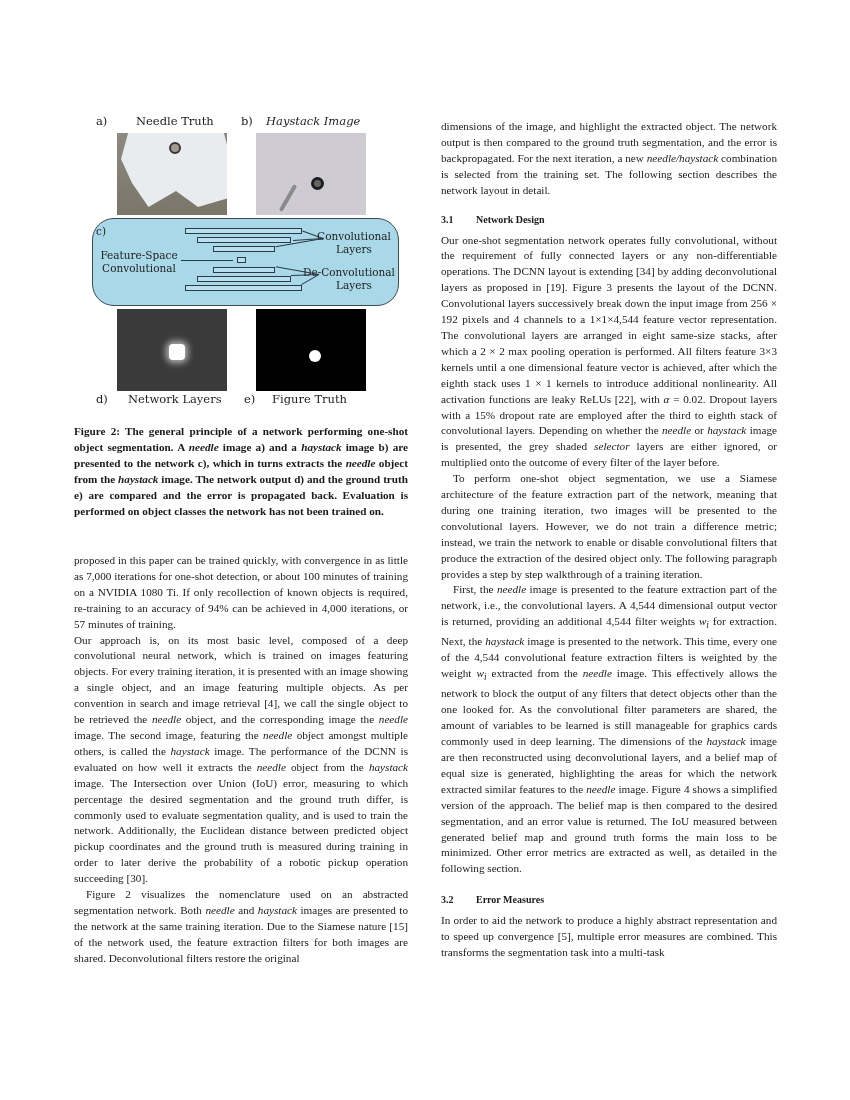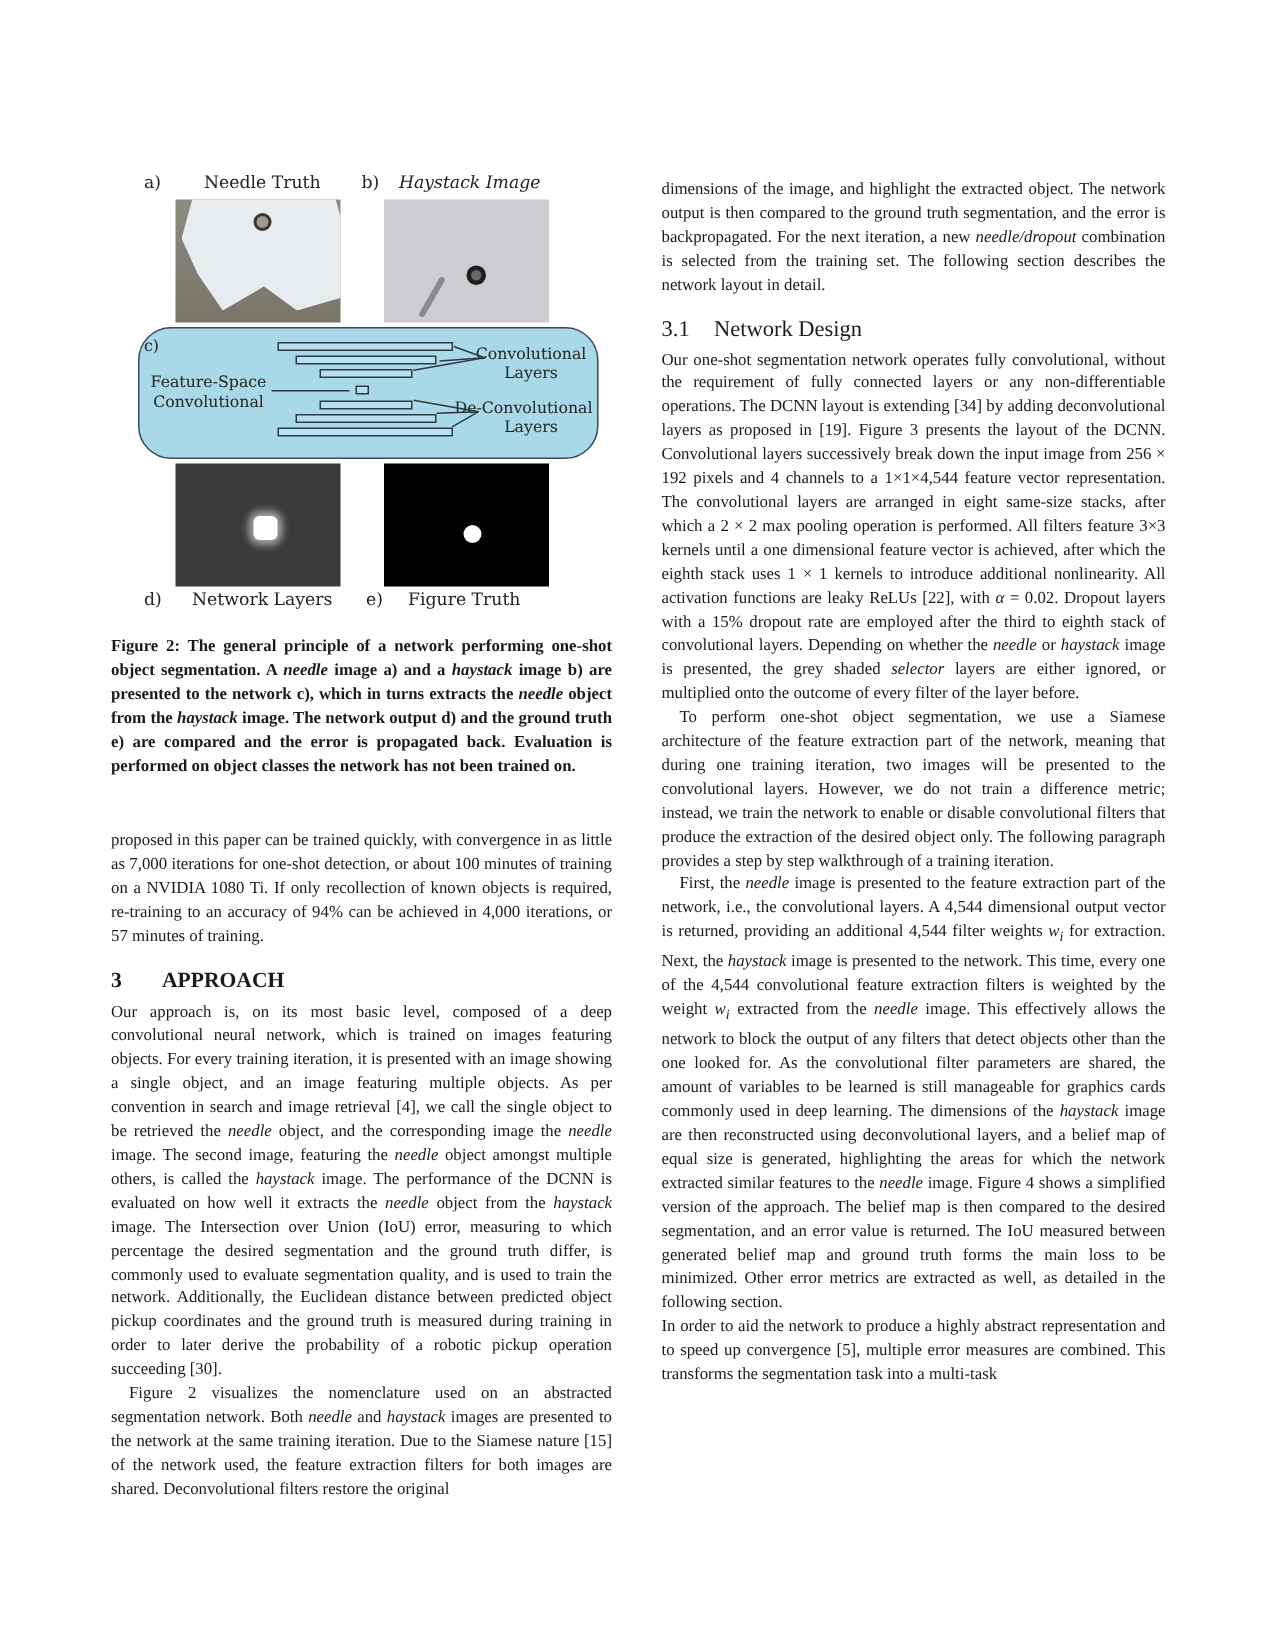--- a/index.html
+++ b/index.html
@@ -8,21 +8,21 @@
   .col { position: absolute; font-size: 11.2px; line-height: 15.9px; text-align: justify; }
   .col-left { left: 74px; width: 334px; }
   .col-right { left: 441px; width: 336px; }
   p { margin: 0; }
   .indent { text-indent: 12px; }
   em { font-style: italic; }
   .caption { position: absolute; left: 74px; top: 424px; width: 334px;
              font-size: 11.2px; line-height: 15.9px; font-weight: bold; text-align: justify; }
   .sec { font-weight: bold; font-size: 14.4px; line-height: 18px; margin: 0; }
   .sec .num { display: inline-block; width: 34px; }
-  .subsec { font-weight: normal; font-size: 15px; line-height: 18px; margin: 0; }
+  .subsec { font-weight: bold; font-size: 10px; line-height: 18px; margin: 0; }
   .subsec .num { display: inline-block; width: 35px; }
 
   
   .fig-label { position: absolute; font-family: "DejaVu Serif", serif; font-size: 11.5px; color: #222; }
   .photo { position: absolute; }
   .needle-photo { left: 117px; top: 133px; width: 110px; height: 82px;
     background: linear-gradient(180deg, #8d8a80 0%, #7a7568 100%); overflow: hidden; }
   .needle-photo .plate { position: absolute; left: 4px; top: -6px; width: 110px; height: 80px; background: #e9ecef;
     clip-path: polygon(8% 0, 92% 0, 100% 40%, 100% 88%, 70% 100%, 50% 80%, 25% 100%, 10% 70%, 0 40%); }
   .needle-photo .ring { position: absolute; left: 52px; top: 9px; width: 8px; height: 8px; border-radius: 50%;
@@ -97,25 +97,25 @@
   <span class="fig-label" style="left:96px;top:392px;">d)</span>
   <span class="fig-label" style="left:128px;top:392px;">Network Layers</span>
   <span class="fig-label" style="left:244px;top:392px;">e)</span>
   <span class="fig-label" style="left:272px;top:392px;">Figure Truth</span>
 </div>
 
 <div class="caption"><span>Figure 2: The general principle of a network performing one-shot object segmentation. A </span><em>needle</em><span> image a) and a </span><em>haystack</em><span> image b) are presented to the network c), which in turns extracts the </span><em>needle</em><span> object from the </span><em>haystack</em><span> image. The network output d) and the ground truth e) are compared and the error is propagated back. Evaluation is performed on object classes the network has not been trained on.</span></div>
 
 <div class="col col-left" style="top:553px;">
   <p>proposed in this paper can be trained quickly, with convergence in as little as 7,000 iterations for one-shot detection, or about 100 minutes of training on a NVIDIA 1080 Ti. If only recollection of known objects is required, re-training to an accuracy of 94% can be achieved in 4,000 iterations, or 57 minutes of training.</p>
-  <h2 class="sec" style="margin-top:12px;margin-bottom:5px;"><span class="num">3</span><span>APPROACH</span></h2>
   <p><span>Our approach is, on its most basic level, composed of a deep convolutional neural network, which is trained on images featuring objects. For every training iteration, it is presented with an image showing a single object, and an image featuring multiple objects. As per convention in search and image retrieval [4], we call the single object to be retrieved the </span><em>needle</em><span> object, and the corresponding image the </span><em>needle</em><span> image. The second image, featuring the </span><em>needle</em><span> object amongst multiple others, is called the </span><em>haystack</em><span> image. The performance of the DCNN is evaluated on how well it extracts the </span><em>needle</em><span> object from the </span><em>haystack</em><span> image. The Intersection over Union (IoU) error, measuring to which percentage the desired segmentation and the ground truth differ, is commonly used to evaluate segmentation quality, and is used to train the network. Additionally, the Euclidean distance between predicted object pickup coordinates and the ground truth is measured during training in order to later derive the probability of a robotic pickup operation succeeding [30].</span></p>
   <p class="indent"><span>Figure 2 visualizes the nomenclature used on an abstracted segmentation network. Both </span><em>needle</em><span> and </span><em>haystack</em><span> images are presented to the network at the same training iteration. Due to the Siamese nature [15] of the network used, the feature extraction filters for both images are shared. Deconvolutional filters restore the original</span></p>
 </div>
 
 <div class="col col-right" style="top:119px;">
-  <p><span>dimensions of the image, and highlight the extracted object. The network output is then compared to the ground truth segmentation, and the error is backpropagated. For the next iteration, a new </span><em>needle/dropout</em><span> combination is selected from the training set. The following section describes the network layout in detail.</span></p>
+  <p><span>dimensions of the image, and highlight the extracted object. The network output is then compared to the ground truth segmentation, and the error is backpropagated. For the next iteration, a new </span><em>needle/haystack</em><span> combination is selected from the training set. The following section describes the network layout in detail.</span></p>
   <h3 class="subsec" style="margin-top:12px;margin-bottom:4px;"><span class="num">3.1</span><span>Network Design</span></h3>
   <p><span>Our one-shot segmentation network operates fully convolutional, without the requirement of fully connected layers or any non-differentiable operations. The DCNN layout is extending [34] by adding deconvolutional layers as proposed in [19]. Figure 3 presents the layout of the DCNN. Convolutional layers successively break down the input image from 256 × 192 pixels and 4 channels to a 1×1×4,544 feature vector representation. The convolutional layers are arranged in eight same-size stacks, after which a 2 × 2 max pooling operation is performed. All filters feature 3×3 kernels until a one dimensional feature vector is achieved, after which the eighth stack uses 1 × 1 kernels to introduce additional nonlinearity. All activation functions are leaky ReLUs [22], with </span><em>α</em><span> = 0.02. Dropout layers with a 15% dropout rate are employed after the third to eighth stack of convolutional layers. Depending on whether the </span><em>needle</em><span> or </span><em>haystack</em><span> image is presented, the grey shaded </span><em>selector</em><span> layers are either ignored, or multiplied onto the outcome of every filter of the layer before.</span></p>
   <p class="indent">To perform one-shot object segmentation, we use a Siamese architecture of the feature extraction part of the network, meaning that during one training iteration, two images will be presented to the convolutional layers. However, we do not train a difference metric; instead, we train the network to enable or disable convolutional filters that produce the extraction of the desired object only. The following paragraph provides a step by step walkthrough of a training iteration.</p>
   <p class="indent"><span>First, the </span><em>needle</em><span> image is presented to the feature extraction part of the network, i.e., the convolutional layers. A 4,544 dimensional output vector is returned, providing an additional 4,544 filter weights </span><em>w</em><sub><em>i</em></sub><span> for extraction. Next, the </span><em>haystack</em><span> image is presented to the network. This time, every one of the 4,544 convolutional feature extraction filters is weighted by the weight </span><em>w</em><sub><em>i</em></sub><span> extracted from the </span><em>needle</em><span> image. This effectively allows the network to block the output of any filters that detect objects other than the one looked for. As the convolutional filter parameters are shared, the amount of variables to be learned is still manageable for graphics cards commonly used in deep learning. The dimensions of the </span><em>haystack</em><span> image are then reconstructed using deconvolutional layers, and a belief map of equal size is generated, highlighting the areas for which the network extracted similar features to the </span><em>needle</em><span> image. Figure 4 shows a simplified version of the approach. The belief map is then compared to the desired segmentation, and an error value is returned. The IoU measured between generated belief map and ground truth forms the main loss to be minimized. Other error metrics are extracted as well, as detailed in the following section.</span></p>
+  <h3 class="subsec" style="margin-top:14px;margin-bottom:4px;"><span class="num">3.2</span><span>Error Measures</span></h3>
   <p>In order to aid the network to produce a highly abstract representation and to speed up convergence [5], multiple error measures are combined. This transforms the segmentation task into a multi-task</p>
 </div>
 
 </body></html>

